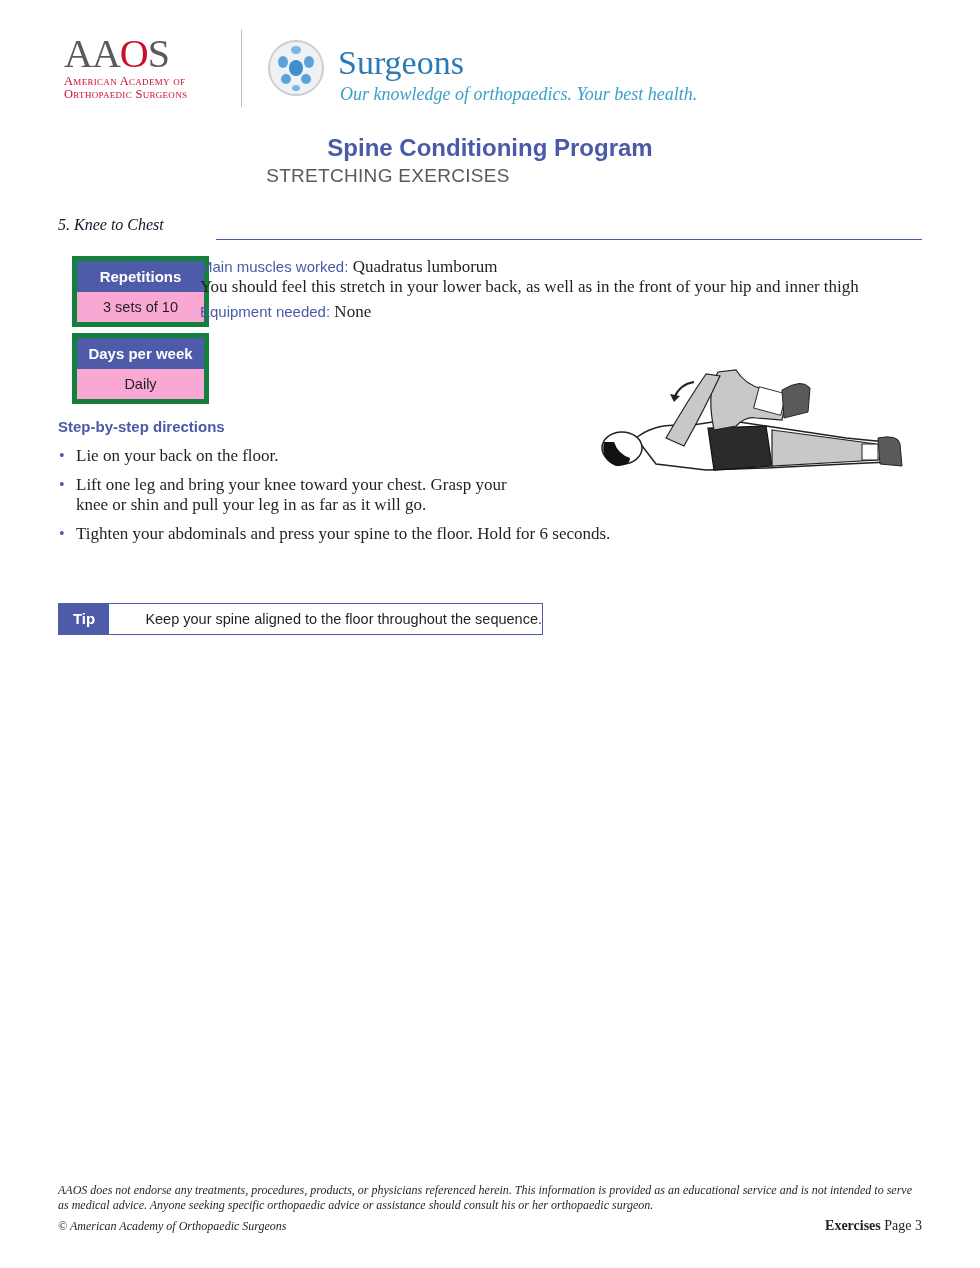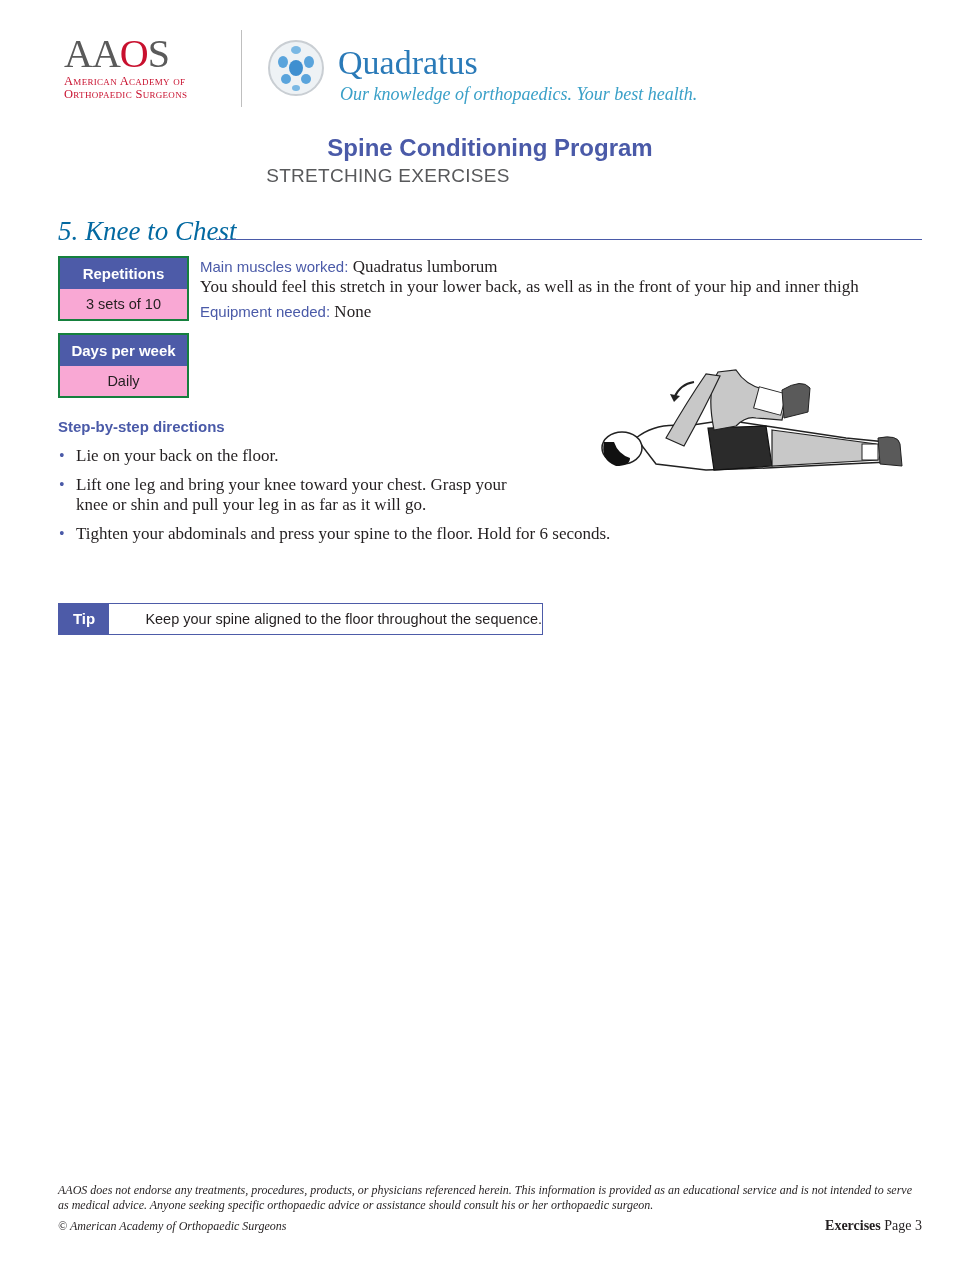--- a/index.html
+++ b/index.html
@@ -13,24 +13,24 @@
   .aaos-o { color:#c8102e; }
   .aaos-sub { left:64px; top:75px; font-size:12.5px; color:#c8102e; line-height:13px; font-variant:small-caps; letter-spacing:0.3px; }
   .divider-v { left:241px; top:30px; width:1px; height:77px; background:#bfbfbf; }
   .logo-ball { left:266px; top:38px; width:60px; height:60px; }
   .ortho-word { left:338px; top:44px; font-size:34px; color:#2a7ab8; }
   .ortho-tag { left:340px; top:84px; font-size:18px; color:#3aa0c8; font-style:italic; }
 
   .title { left:0; width:980px; top:134px; text-align:center; font-size:24px; font-weight:bold; color:#4a5aa8; }
   .subtitle { left:0; width:776px; top:165px; text-align:center; font-size:19px; color:#58595b; letter-spacing:0.3px; }
 
-  .ex-title { left:58px; top:216px; font-size:27px; font-style:italic; color:#0369a1; }
+  .ex-title { left:58px; top:216px; font-size:16px; font-style:italic; color:#0f172a; }
   .ex-rule { left:216px; top:239px; width:706px; height:1px; background:#4a5aa8; }
 
-  .box { left:58px; width:127px; border:2px solid #15803d; }
+  .box { left:72px; width:127px; border:5px solid #15803d; }
   .box-head { background:#4d5ba8; color:#fff; font-weight:bold; font-size:15px; text-align:center; height:31px; line-height:31px; }
   .box-val { background:#f9a8d4; color:#231f20; font-size:14.5px; text-align:center; height:30px; line-height:30px; }
 
   .label-b { color:#4a5aa8; font-weight:normal; font-family:"Liberation Sans", sans-serif; font-size:15px; }
   .txt { font-size:17px; }
 
   .step-head { left:58px; top:418px; font-size:15px; font-weight:bold; color:#4a5aa8; }
   .bullets { left:58px; top:446px; width:680px; margin:0; padding:0; list-style:none; }
   .bullets li { position:relative; padding-left:18px; font-size:17px; line-height:20px; margin-bottom:9px; }
   .bullets li::before { content:"\2022"; position:absolute; left:1px; top:0; color:#4a5aa8; font-size:16px; }
@@ -59,21 +59,21 @@
 <svg class="abs logo-ball" viewBox="0 0 60 60">
   <circle cx="30" cy="30" r="27" fill="#eef2f5" stroke="#c9ced3" stroke-width="2"></circle>
   <ellipse cx="30" cy="30" rx="7" ry="8" fill="#3f8fd0"></ellipse>
   <ellipse cx="17" cy="24" rx="5" ry="6" fill="#5aa4dc"></ellipse>
   <ellipse cx="43" cy="24" rx="5" ry="6" fill="#5aa4dc"></ellipse>
   <ellipse cx="20" cy="41" rx="5" ry="5" fill="#5aa4dc"></ellipse>
   <ellipse cx="40" cy="41" rx="5" ry="5" fill="#5aa4dc"></ellipse>
   <ellipse cx="30" cy="12" rx="5" ry="4" fill="#7ab8e4"></ellipse>
   <ellipse cx="30" cy="50" rx="4" ry="3" fill="#7ab8e4"></ellipse>
 </svg>
-<div class="abs ortho-word serif">Quadratus</div>
+<div class="abs ortho-word serif">Surgeons</div>
 <div class="abs ortho-tag serif">Our knowledge of orthopaedics. Your best health.</div>
 
 <div class="abs title sans">Spine Conditioning Program</div>
 <div class="abs subtitle sans">STRETCHING EXERCISES</div>
 
 <div class="abs ex-title serif">5. Knee to Chest</div>
 <div class="abs ex-rule"></div>
 
 <div class="abs box sans" style="top:256px;">
   <div class="box-head">Repetitions</div>

